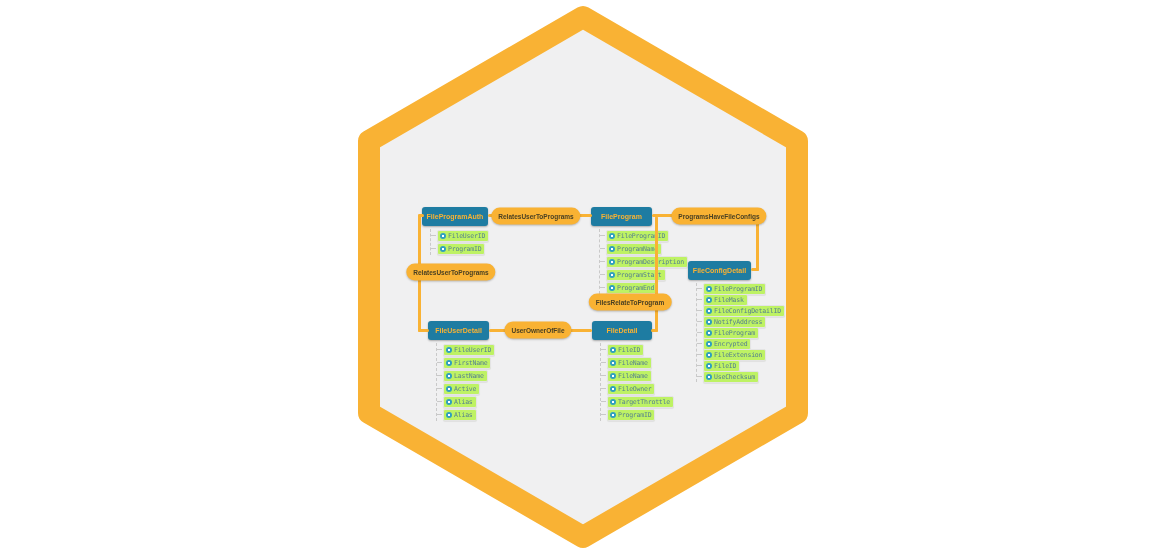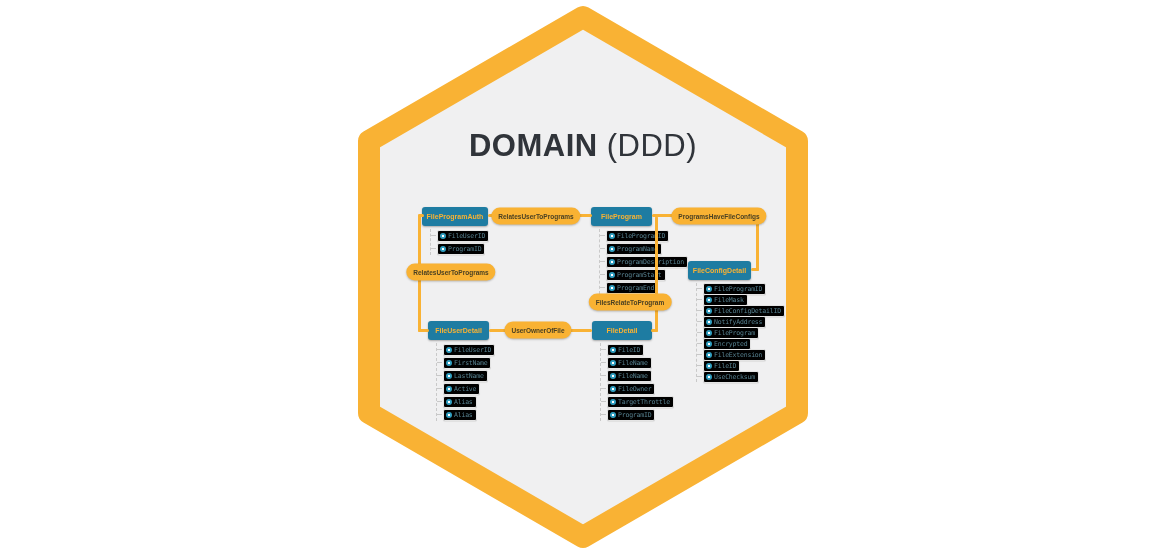--- a/index.html
+++ b/index.html
@@ -16,45 +16,41 @@
   .conn{position:absolute;background:var(--connector,#f9b234);z-index:4;border-radius:2px;}
   .entity{position:absolute;z-index:2;}
   .entity-header{height:19px;background:var(--entity-header-bg,#1e7ca2);border-radius:3px;
          color:var(--entity-header-text,#f9b233);font-size:7px;font-weight:bold;
          display:flex;align-items:center;justify-content:center;
          box-shadow:0 1px 2px rgba(0,0,0,.3);white-space:nowrap;}
   .fields{margin-left:8px;margin-top:3px;border-left:1px dashed #c9c9c9;}
   .field-row{height:13px;display:flex;align-items:center;}
   .entity.compact .field-row{height:11px;}
   .field-row::before{content:"";width:5px;border-top:1px dashed #c9c9c9;margin-right:1px;flex:none;}
-  .field-pill{display:inline-flex;align-items:center;gap:2px;background:#000000;
+  .field-pill{display:inline-flex;align-items:center;gap:2px;background:#bef264;
          border:1px solid #e4e4e4;border-radius:2px;padding:1px 3px 1px 2px;
          box-shadow:0 1px 1px rgba(0,0,0,.07);white-space:nowrap;}
   .field-icon{width:6px;height:6px;border-radius:50%;flex:none;
          background:radial-gradient(circle,#fff 0 .8px,var(--field-icon,#2f9ec0) .9px);}
   .field-label{font-family:"DejaVu Sans Mono",monospace;font-size:6.5px;
          color:var(--field-text,#56808f);letter-spacing:-.2px;}
   .rel-pill{position:absolute;transform:translate(-50%,-50%);z-index:5;
          background:var(--relationship-bg,#f9b233);border-radius:9px;padding:5px 7px;
          font-size:6.5px;font-weight:bold;color:var(--relationship-text,#4a4023);
          white-space:nowrap;box-shadow:0 1px 2px rgba(0,0,0,.25);}
 </style>
 </head>
 <body>
 
 <div id="stage" style="--background: #ffffff; --hexagon-border: #f9b234; --hexagon-fill: #f0f0f1; --title-text: #30343a; --entity-header-bg: #1e7ca2; --entity-header-text: #f9b233; --relationship-bg: #f9b233; --relationship-text: #4a4023; --connector: #f9b234; --field-text: #56808f; --field-icon: #2f9ec0;">
 
   <svg id="hex-svg" width="1172" height="553">
     <polygon points="583,17 797,141 797,413 583,537 369,413 369,141"></polygon>
   </svg>
 
-  <div class="title">
-    <span class="t-main">DOMAIN</span>
-    <span class="t-suffix">(DDD)</span>
-  </div>
 
   <div id="diagram">
 
     <div class="conn" style="left:488px;top:214px;width:104px;height:3px;"></div>
     <div class="conn" style="left:652px;top:214px;width:107px;height:3px;"></div>
     <div class="conn" style="left:756px;top:214px;width:3px;height:57px;"></div>
     <div class="conn" style="left:751px;top:268px;width:8px;height:3px;"></div>
     <div class="conn" style="left:418px;top:214px;width:3px;height:118px;"></div>
     <div class="conn" style="left:418px;top:214px;width:6px;height:3px;"></div>
     <div class="conn" style="left:418px;top:329px;width:11px;height:3px;"></div>

